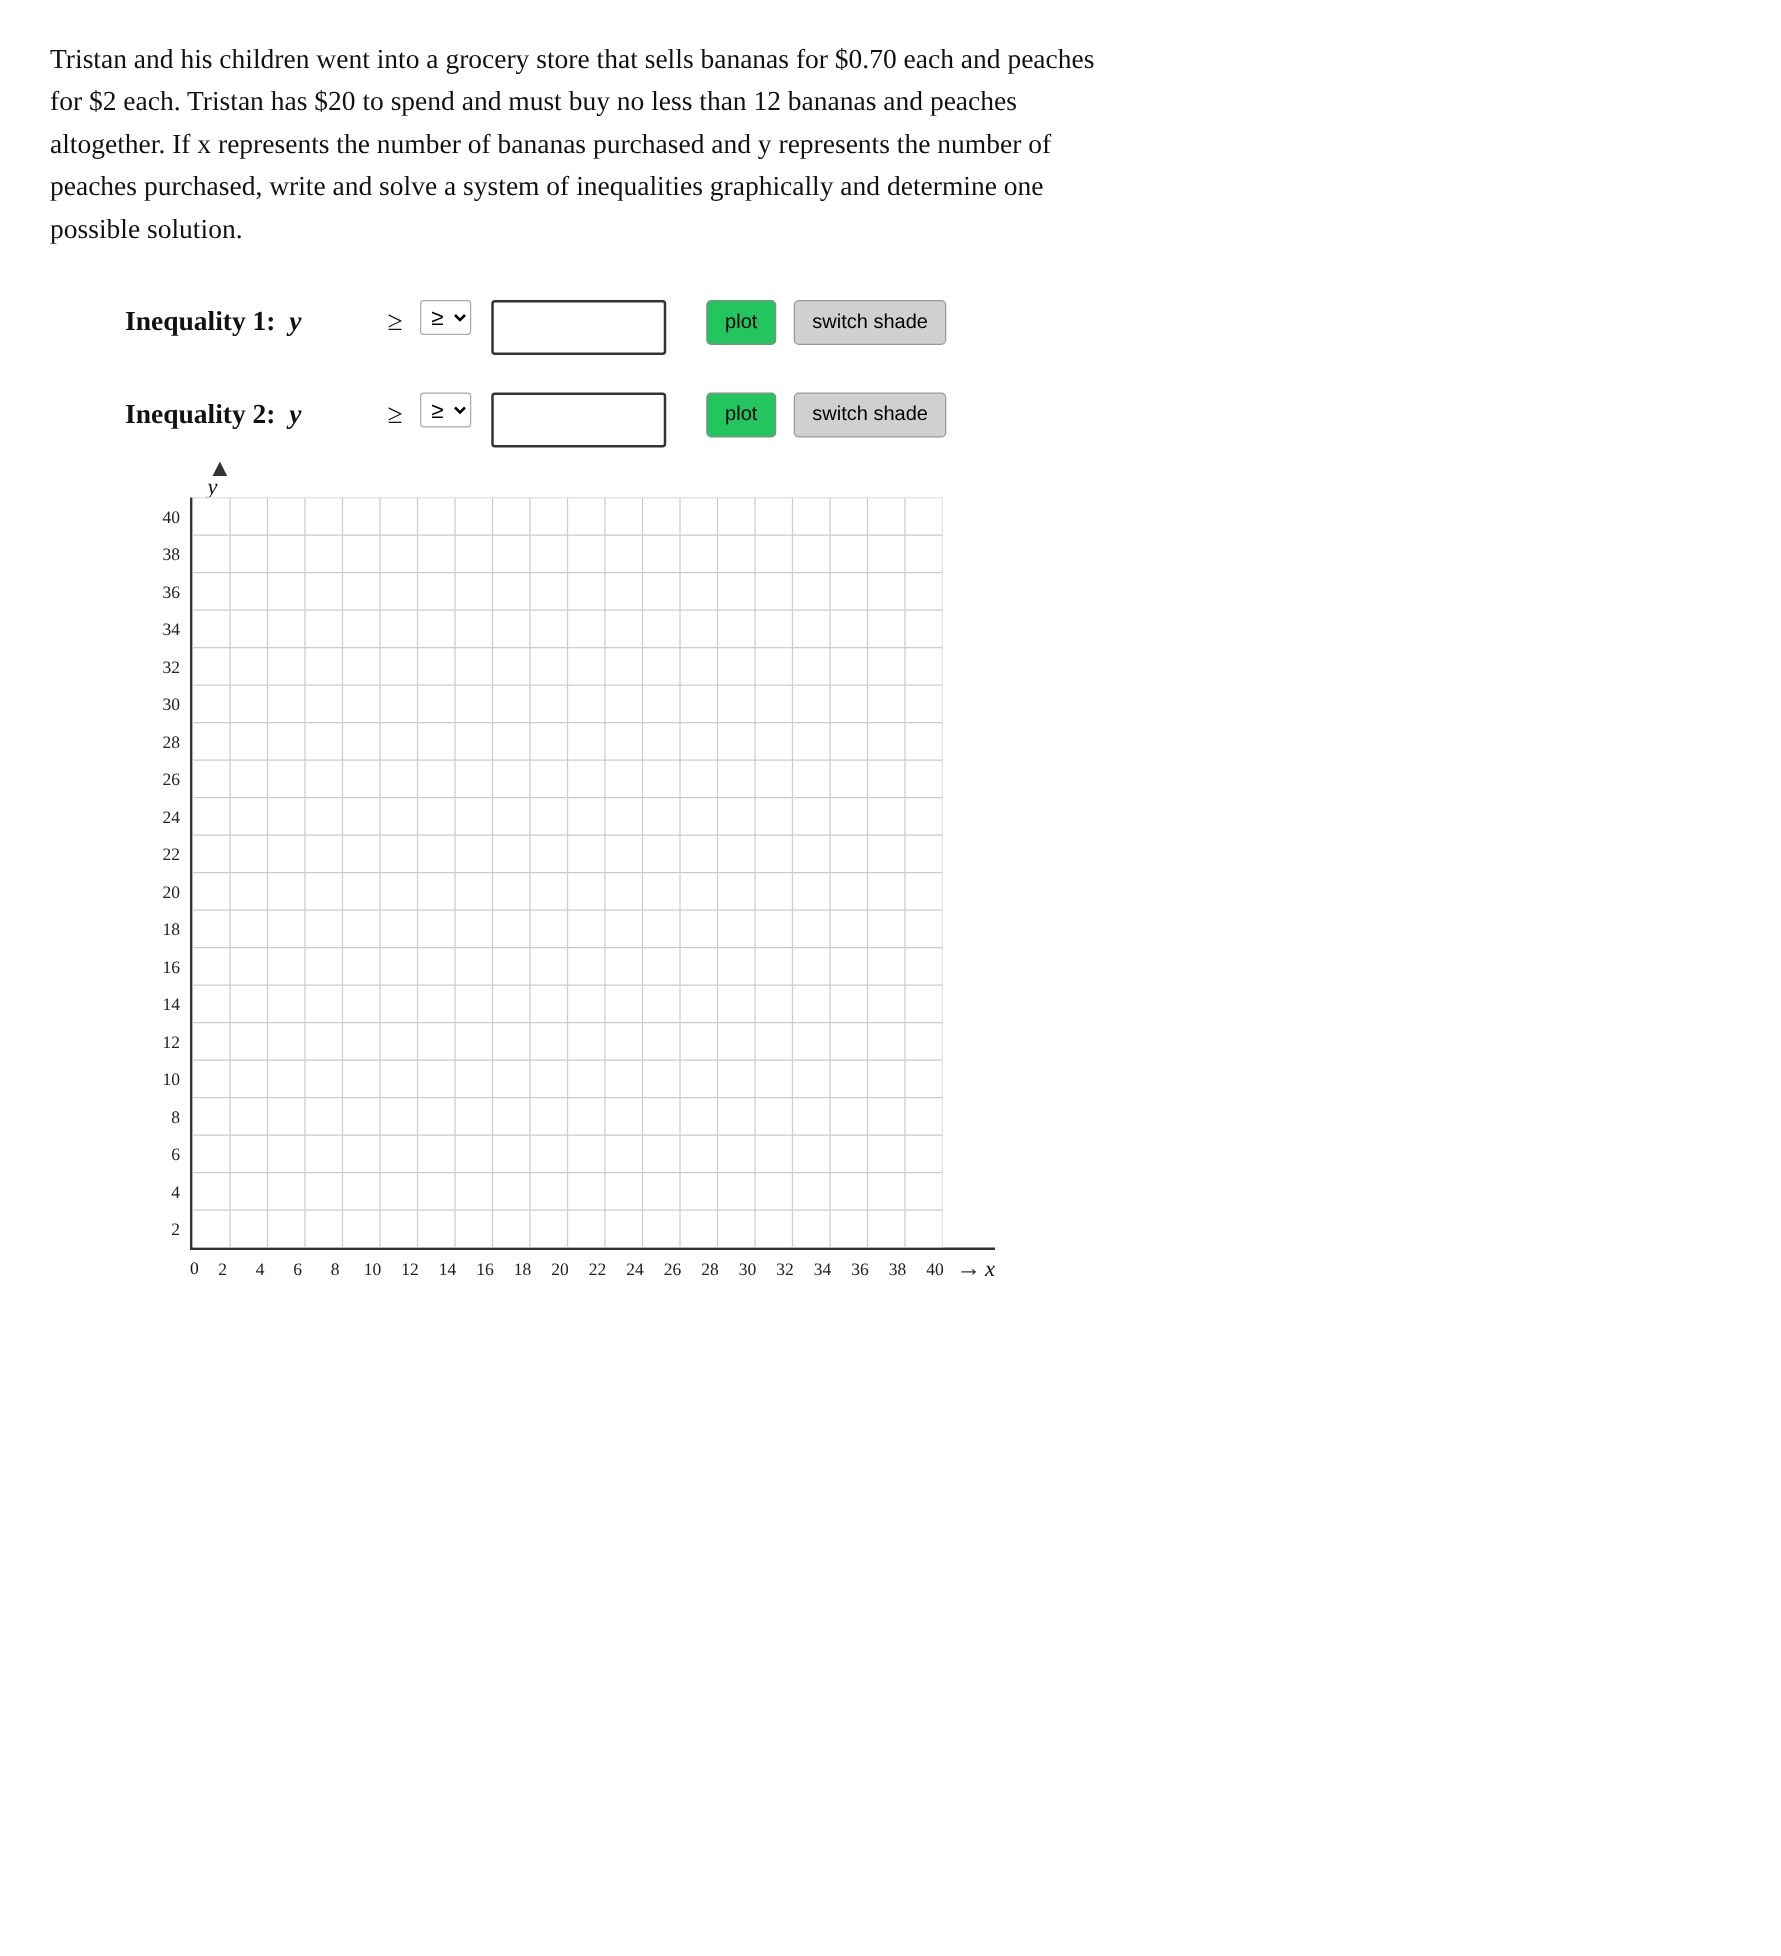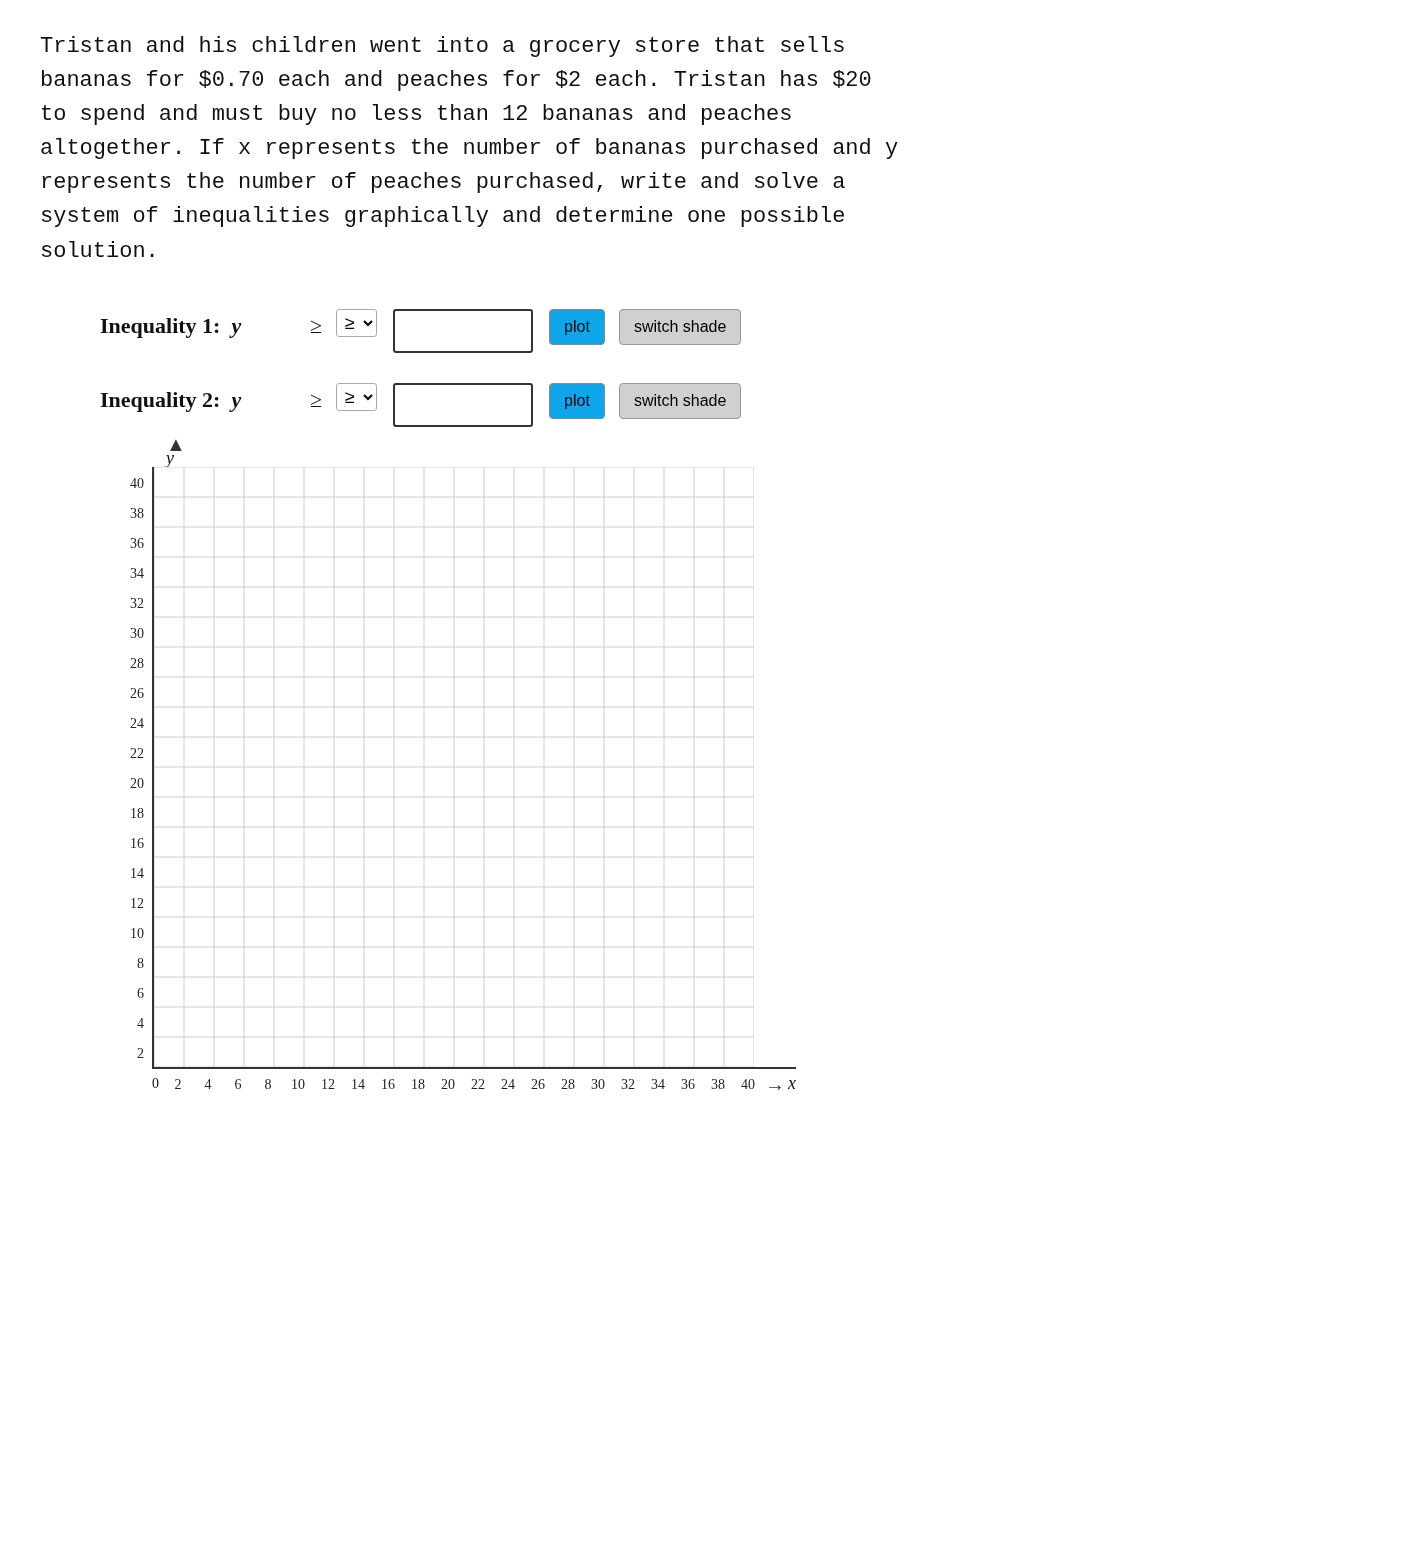--- a/index.html
+++ b/index.html
@@ -8,21 +8,20 @@
       background: #fff;
       color: #111;
       padding: 30px 40px;
       font-size: 22px;
       line-height: 1.55;
     }
     .problem-text {
       max-width: 860px;
       margin-bottom: 40px;
       font-size: 22px;
-      font-family: Liberation Mono, monospace;
     }
     .problem-text em, .ineq-label em {
       font-style: italic;
     }
     .inequalities-section {
       margin-left: 60px;
       margin-bottom: 30px;
     }
     .inequality-row {
       display: flex;
@@ -55,24 +54,24 @@
       border-radius: 3px;
       font-size: 18px;
       padding: 4px 8px;
       outline: none;
     }
     .plot-btn {
       height: 36px;
       padding: 0 14px;
       border: 1px solid #888;
       border-radius: 4px;
-      background: #0ea5e9;
+      background: #22c55e;
       font-size: 16px;
       cursor: pointer;
-      margin-left: 6px;
+      margin-left: 22px;
     }
     .switch-shade-btn {
       height: 36px;
       padding: 0 14px;
       border: 1px solid #999;
       border-radius: 4px;
       background: #d0d0d0;
       font-size: 16px;
       cursor: pointer;
       margin-left: 4px;

